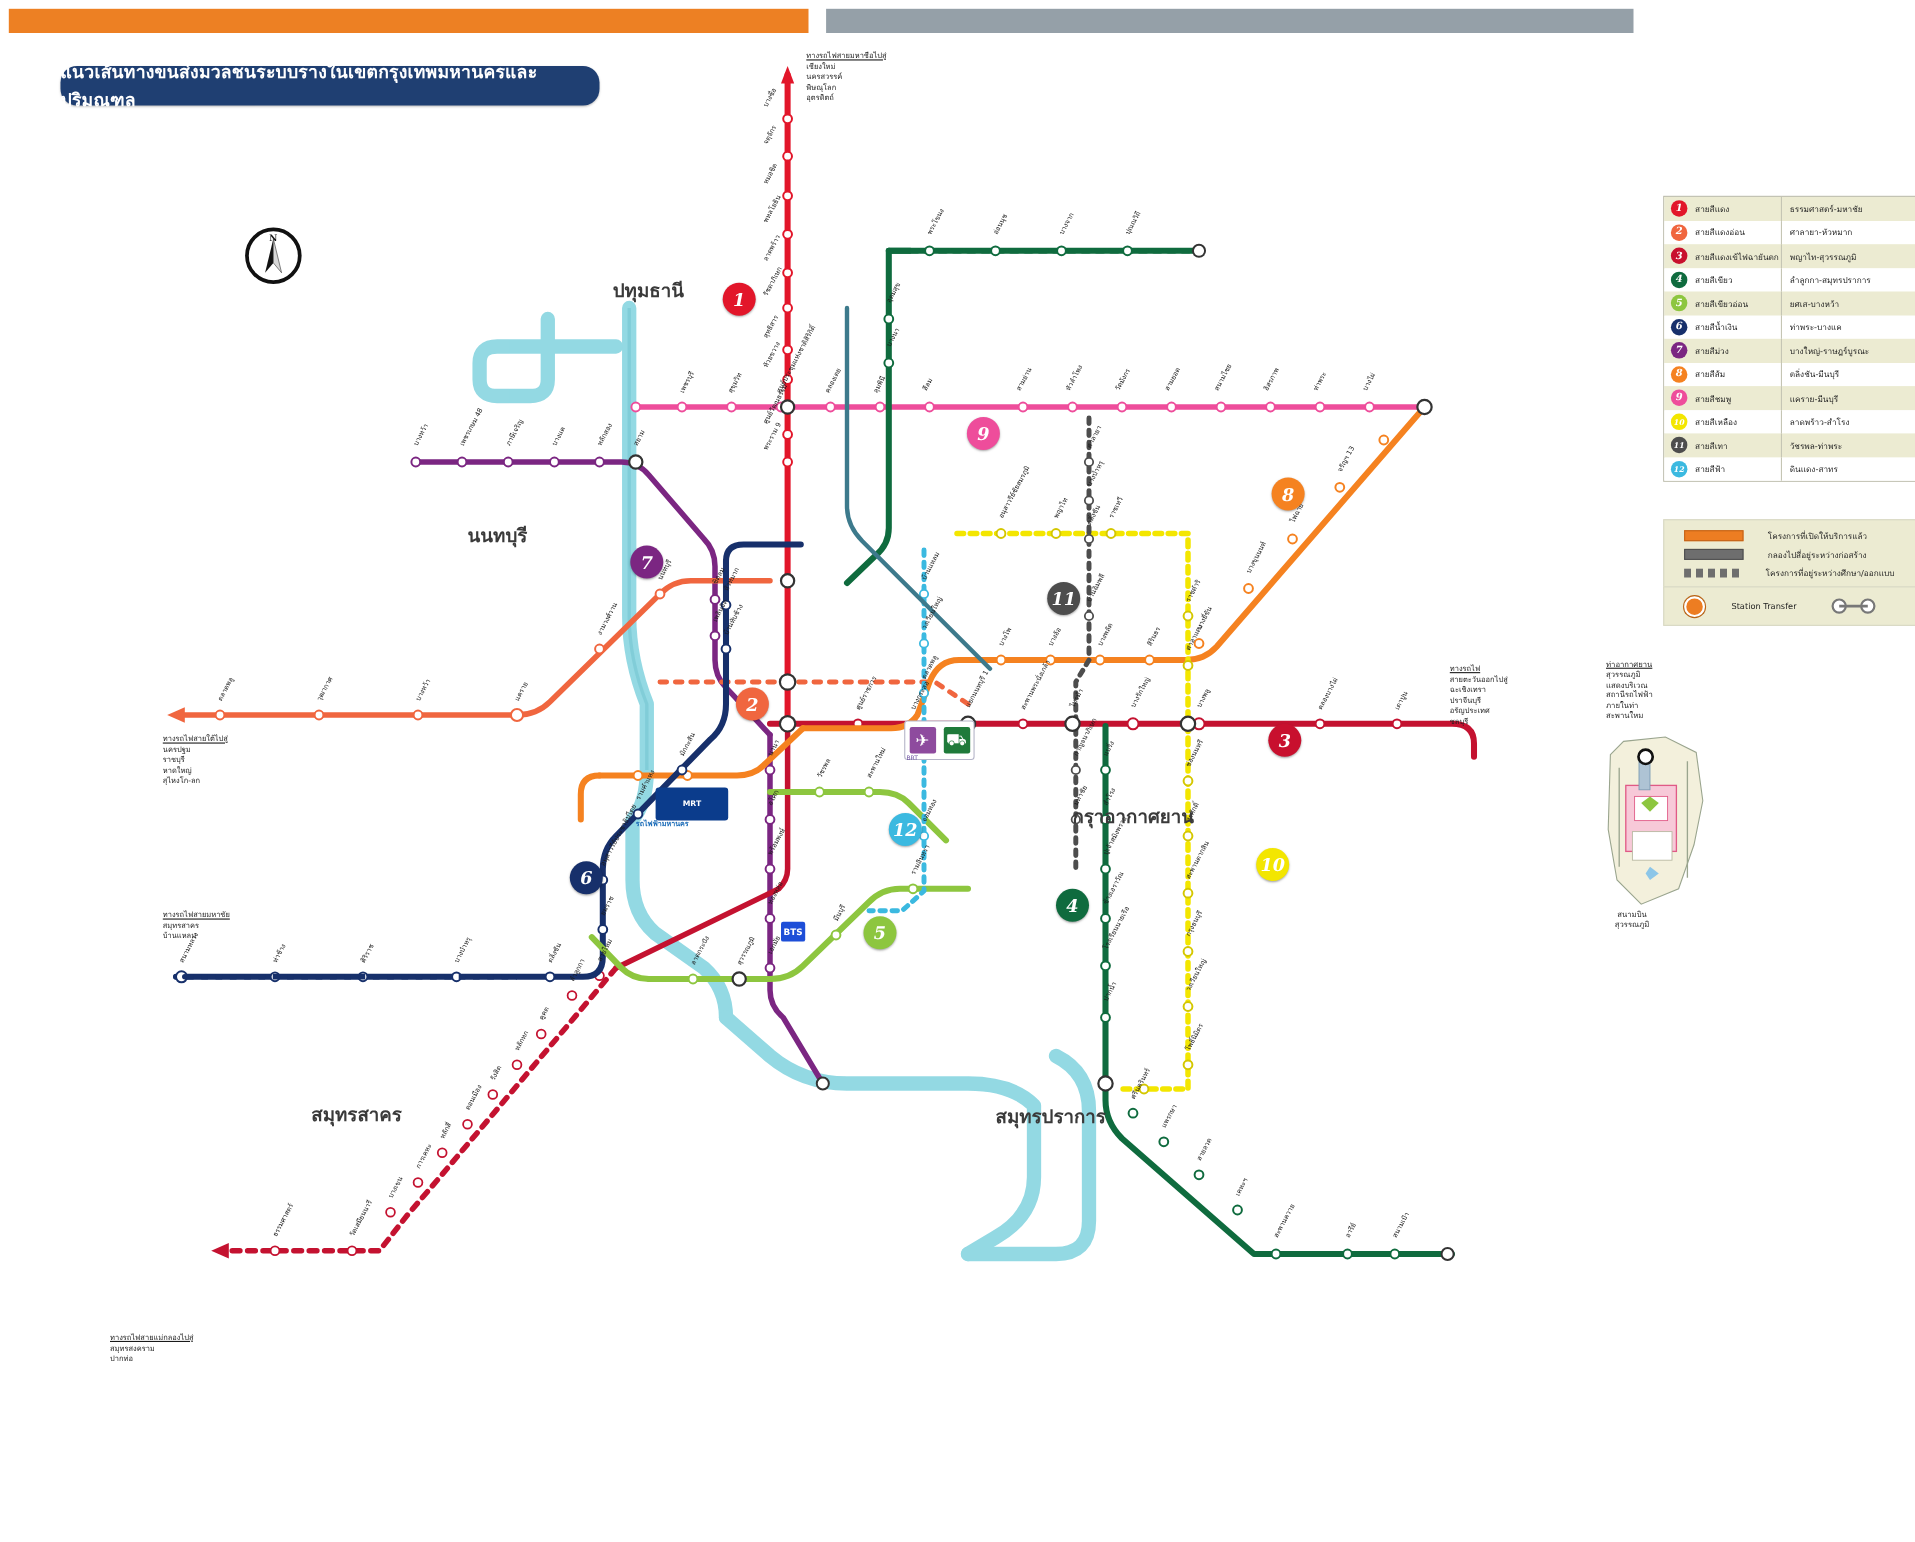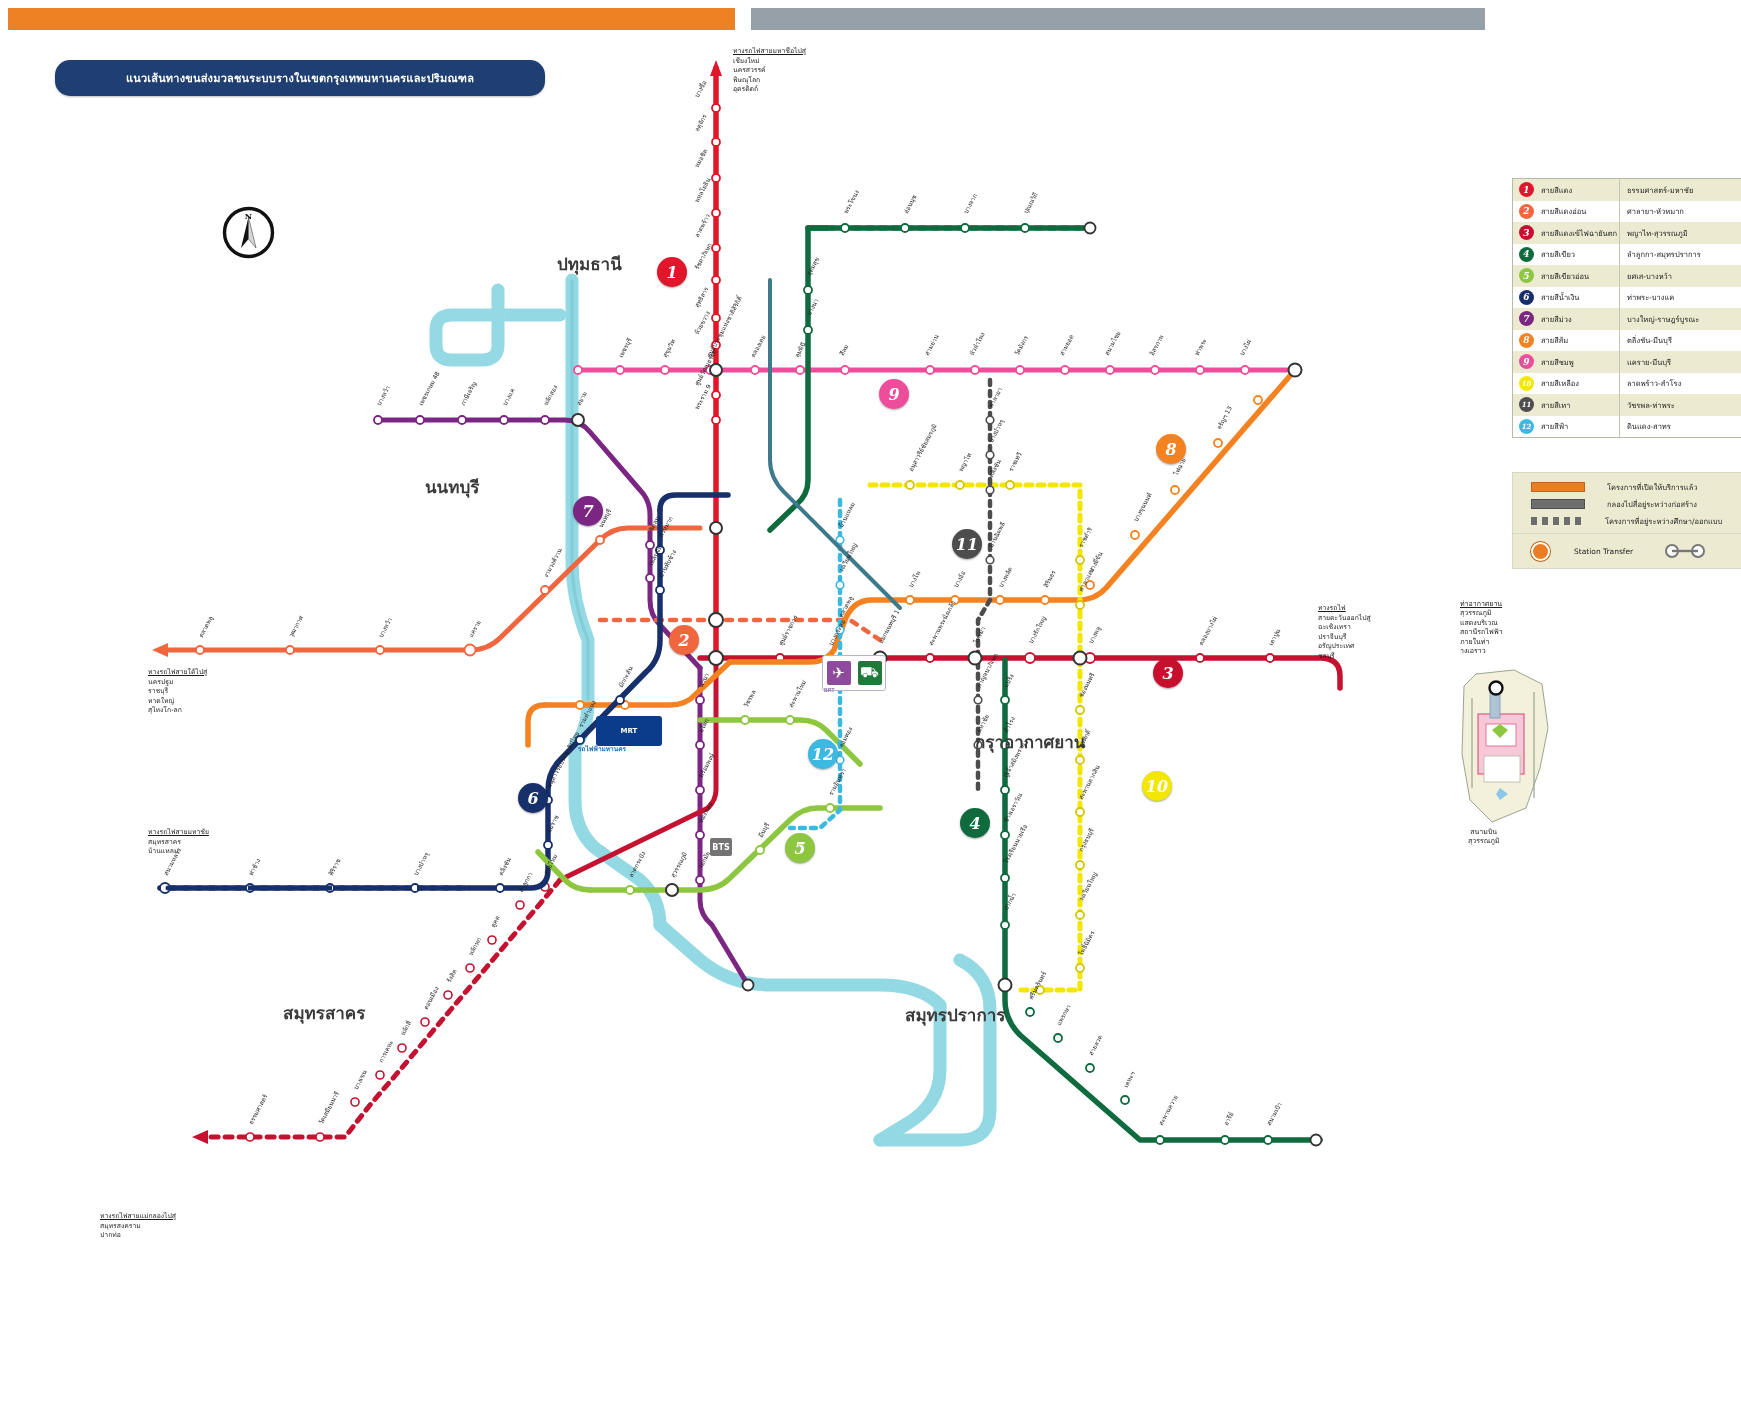--- a/index.html
+++ b/index.html
@@ -6,21 +6,21 @@
   body{width:1741px;height:1402px;position:relative;overflow:hidden;
        font-family:"DejaVu Sans","Liberation Sans",sans-serif;}
 
   
   #hdr-orange{position:absolute;left:8px;top:8px;width:727px;height:22px;background:#ED8023;}
   #hdr-gray{position:absolute;left:751px;top:8px;width:734px;height:22px;background:#95A0A8;}
 
   
   #title-pill{position:absolute;left:55px;top:60px;width:490px;height:36px;
       background:#1F3F72;border-radius:15px;display:flex;align-items:center;
-      justify-content:center;color:#ffffff;font-size:11px;font-weight:bold;
+      justify-content:center;color:#ffffff;font-size:16px;font-weight:bold;
       letter-spacing:.2px;box-shadow:0 1px 2px rgba(0,0,0,.25);}
 
   
   #map{position:absolute;left:0;top:0;width:1741px;height:1402px;}
   #map svg{position:absolute;left:0;top:0;}
 
   
   #compass{position:absolute;left:221px;top:205px;width:55px;height:55px;}
 
   
@@ -71,21 +71,21 @@
      align-items:center;justify-content:space-around;}
   .picto{width:24px;height:24px;display:flex;align-items:center;justify-content:center;
      color:#fff;font-size:15px;border-radius:2px;}
   #pictos-cap{position:absolute;left:824px;top:687px;font-size:5.5px;color:#6b4fa0;}
 
   #mrt-logo{position:absolute;left:596px;top:716px;width:66px;height:30px;
      background:#0B3C8C;border-radius:3px;display:flex;align-items:center;
      justify-content:center;color:#fff;font-size:7px;font-weight:bold;}
   #mrt-cap{position:absolute;left:578px;top:744px;font-size:6.5px;color:#1B6CB8;font-weight:bold;}
   #bts-logo{position:absolute;left:710px;top:838px;width:22px;height:18px;
-     background:#737373;border-radius:2px;display:flex;align-items:center;
+     background:#1d4ed8;border-radius:2px;display:flex;align-items:center;
      justify-content:center;color:#fff;font-size:8px;font-weight:bold;}
 </style>
 </head>
 <body>
 
 <div id="hdr-orange"></div>
 <div id="hdr-gray"></div>
 
 <div id="title-pill">
   <span>แนวเส้นทางขนส่งมวลชนระบบรางในเขตกรุงเทพมหานครและปริมณฑล</span>
@@ -561,21 +561,21 @@
 <div class="note" style="left:148px;top:828px">
   <u>ทางรถไฟสายมหาชัย</u><br>สมุทรสาคร<br>บ้านแหลม
 </div>
 
 <div class="inset-note" style="left:1460px;top:600px">
   <u><span>ท่าอากาศยาน</span></u><br>
   <span>สุวรรณภูมิ</span><br>
   <span>แสดงบริเวณ</span><br>
   <span>สถานีรถไฟฟ้า</span><br>
   <span>ภายในท่า</span><br>
-  <span>างเอราว</span>
+  <span>สะพานใหม</span>
 </div>
 <div id="inset">
   <svg width="98" height="158" viewBox="0 0 98 158">
     <path d="M8 18 L20 6 L58 2 L86 16 L92 60 L84 100 L70 140 L36 154 L14 132 L6 86 Z" fill="#F3F0DC" stroke="#9aa58e" stroke-width="1"></path>
     <rect x="22" y="46" width="46" height="60" fill="#F7C9D8" stroke="#E05A86" stroke-width="1.2"></rect>
     <rect x="30" y="56" width="30" height="22" fill="#fff" stroke="#E05A86" stroke-width=".8"></rect>
     <rect x="28" y="88" width="36" height="26" fill="#fff" stroke="#b7b7a0" stroke-width=".8"></rect>
     <rect x="34" y="20" width="10" height="30" fill="#AEC3D4" stroke="#7C9BB3" stroke-width=".8"></rect>
     <path d="M16 30 L16 120" stroke="#9aa58e" stroke-width="1.2" fill="none"></path>
     <path d="M78 24 L78 130" stroke="#9aa58e" stroke-width="1.2" fill="none"></path>

